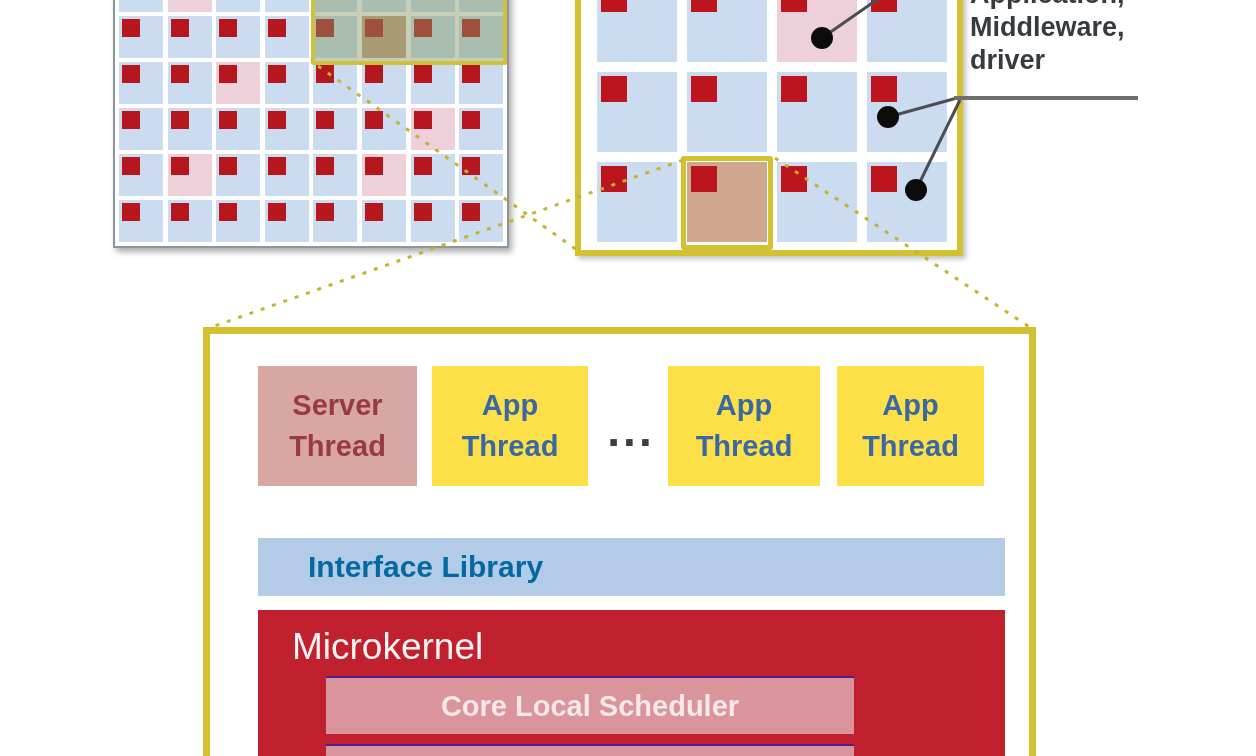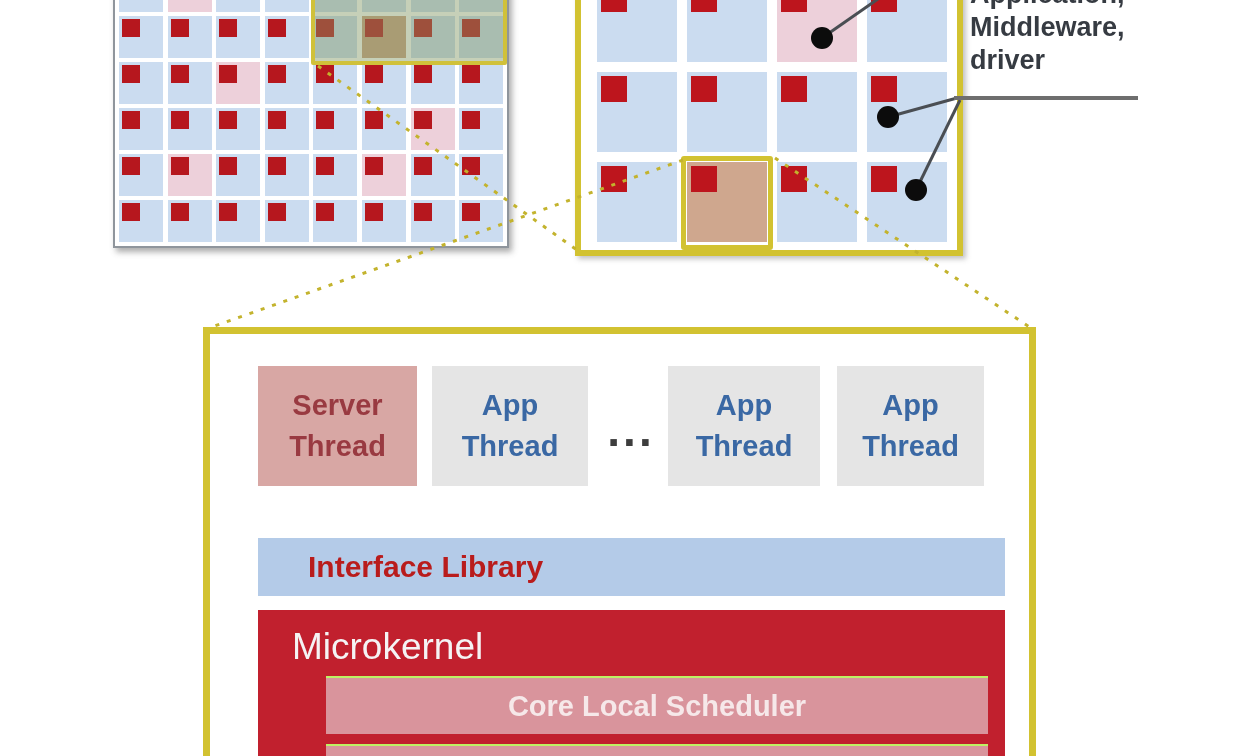--- a/index.html
+++ b/index.html
@@ -56,46 +56,46 @@
   #node-box{
     position:absolute;left:203px;top:327px;width:819px;height:470px;
     background:#ffffff;border:7px solid #d2c231;z-index:2;
   }
   .thread{
     position:absolute;top:32px;height:120px;
     display:flex;align-items:center;justify-content:center;text-align:center;
     font-size:29px;font-weight:bold;line-height:1.4;
   }
   .server{left:48px;width:159px;background:#d8a7a4;color:#993a41;}
-  .app{background:#e5e5e5;color:#3a68a4;}
+  .app{background:#fde047;color:#3a68a4;}
   #app1{left:222px;width:156px;}
   #app2{left:458px;width:152px;}
   #app3{left:627px;width:147px;}
   #ellipsis{
     position:absolute;left:382px;top:32px;width:78px;height:154px;
     display:flex;align-items:center;justify-content:center;
     font-size:46px;font-weight:bold;letter-spacing:3px;color:#3d3d3d;
   }
   #ellipsis span{transform:translateY(-13px);}
   #interface-bar{
     position:absolute;left:48px;top:204px;width:747px;height:58px;
     background:#b4cbe8;display:flex;align-items:center;
-    font-size:30px;font-weight:bold;color:#b91c1c;
+    font-size:30px;font-weight:bold;color:#0369a1;
   }
   #interface-bar .lbl{padding-left:50px;}
   #microkernel{
     position:absolute;left:48px;top:276px;width:747px;height:260px;
     background:#c1202e;
   }
   #microkernel-title{
     margin:16px 0 0 34px;font-size:37px;font-weight:normal;color:#f5f3f4;
   }
   .inner-bar{
-    position:absolute;left:68px;width:662px;height:56px;
-    background:#d9949c;border-top:2px solid #bef264;
+    position:absolute;left:68px;width:528px;height:56px;
+    background:#d9949c;border-top:2px solid #4c1d95;
     display:flex;align-items:center;justify-content:center;
     font-size:29px;font-weight:bold;color:#f6e8e9;
   }
   #core-sched{top:66px;}
   #inner-bar-2{top:134px;}
 </style>
 </head>
 <body>
 
 <div id="left-grid">

